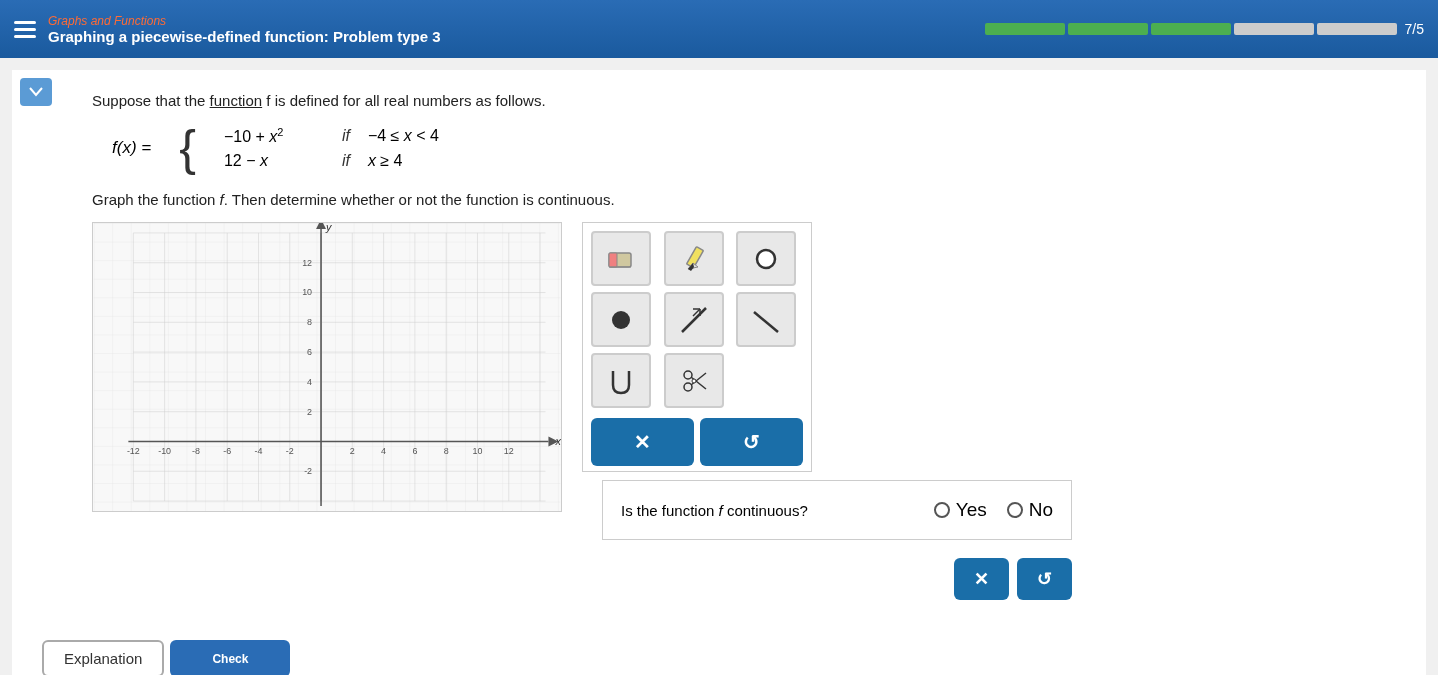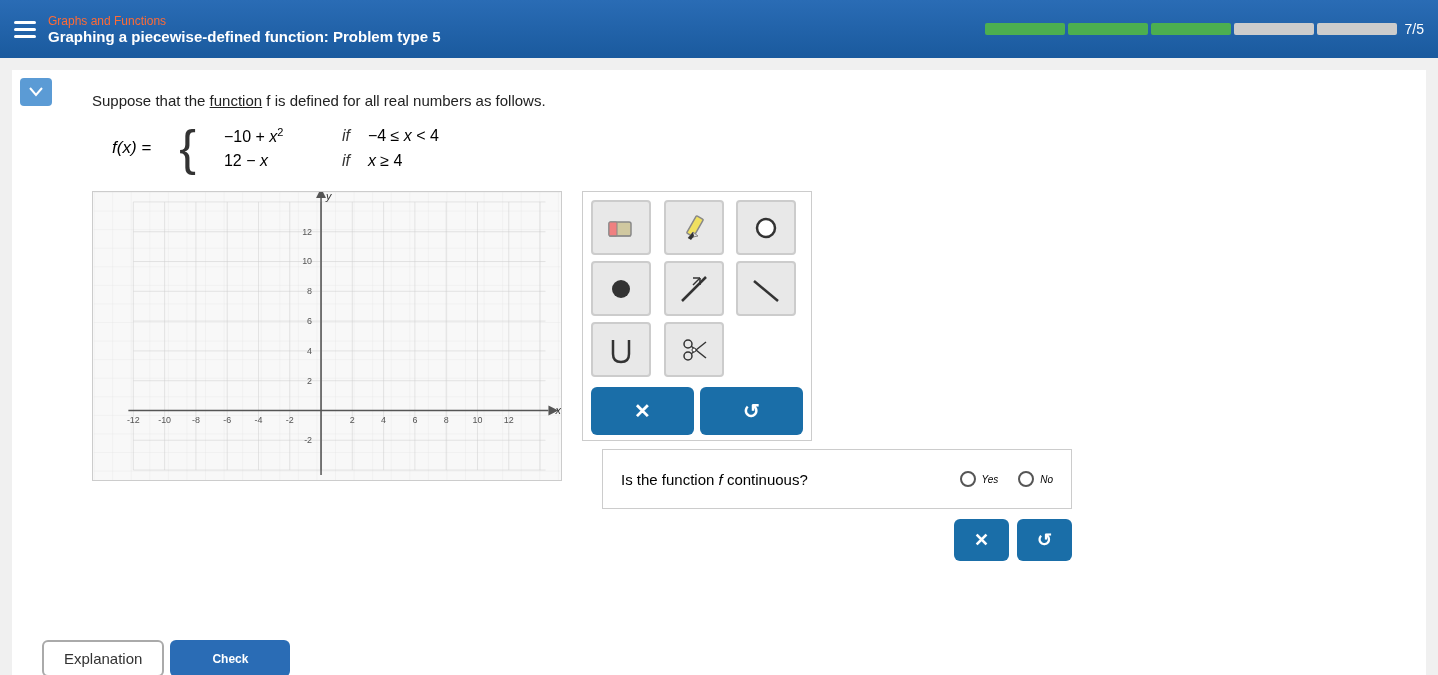--- a/index.html
+++ b/index.html
@@ -41,20 +41,21 @@
       border-radius: 2px;
     }
     .header-title-area {
       display: flex;
       flex-direction: column;
     }
     .breadcrumb-link {
       color: #ff6b35;
       font-size: 12px;
       text-decoration: none;
+      font-style: italic;
     }
     .page-title {
       color: white;
       font-size: 15px;
       font-weight: bold;
     }
     .progress-area {
       display: flex;
       align-items: center;
       gap: 8px;
@@ -244,22 +245,21 @@
     }
     .continuous-question {
       flex: 1;
       font-size: 15px;
     }
     .radio-option {
       display: flex;
       align-items: center;
       gap: 6px;
       cursor: pointer;
-      font-size: 10px;
-      font-style: italic;
+      font-size: 19px;
     }
     .radio-circle {
       width: 16px;
       height: 16px;
       border-radius: 50%;
       border: 2px solid #555;
       background: white;
     }
 
     
@@ -338,21 +338,21 @@
 
 <div class="header">
   <div class="header-left">
     <div class="hamburger">
       <span></span>
         <span></span>
         <span></span>
     </div>
     <div class="header-title-area">
       <a class="breadcrumb-link">Graphs and Functions</a>
-      <span class="page-title">Graphing a piecewise-defined function: Problem type 5</span>
+      <span class="page-title">Graphing a piecewise-defined function: Problem type 3</span>
     </div>
   </div>
   <div class="progress-area">
     <div class="progress-bar-container">
       <div class="progress-segment" style="width:80px;background:#4caf50;"></div>
       <div class="progress-segment" style="width:80px;background:#4caf50;"></div>
       <div class="progress-segment" style="width:80px;background:#4caf50;"></div>
       <div class="progress-segment" style="width:80px;background:#ccc;"></div>
       <div class="progress-segment" style="width:80px;background:#ccc;"></div>
     </div>
@@ -382,20 +382,23 @@
         <span class="case-condition">−4 ≤ <i>x</i> &lt; 4</span>
       </div>
       <div class="case-row">
         <span class="case-expr">12 − <i>x</i></span>
         <span class="case-if">if</span>
         <span class="case-condition"><i>x</i> ≥ 4</span>
       </div>
     </div>
   </div>
 
+  <div class="graph-instruction">
+    Graph the function <i>f</i>. Then determine whether or not the function is continuous.
+  </div>
 
   <div class="lower-area">
 
     <div class="graph-container">
       <svg class="graph-svg" viewBox="0 0 470 290">
 
         <defs>
           <pattern id="smallGrid" width="18.7" height="18.7" patternUnits="userSpaceOnUse">
             <path d="M 18.7 0 L 0 0 0 18.7" fill="none" stroke="#ddd" stroke-width="0.5"></path>
           </pattern>
@@ -516,21 +519,21 @@
             <line x1="13" y1="12" x2="28" y2="24" stroke="#333" stroke-width="1.5"></line>
             <circle cx="16" cy="16" r="2" fill="white" stroke="#333" stroke-width="1"></circle>
           </svg>
         </div>
         <div style="grid-column: 1 / -1; display: flex; gap: 6px; margin-top: 4px;">
           <button class="tools-action-btn btn-clear" style="flex:1; height:48px;">✕</button>
           <button class="tools-action-btn btn-undo" style="flex:1; height:48px;">↺</button>
         </div>
       </div>
 
-      <div style="display:flex; flex-direction:column; ">
+      <div style="display:flex; flex-direction:column; gap:8px;">
         <div class="continuous-box">
           <span class="continuous-question">
             Is the function <i>f</i> continuous?
           </span>
           <div class="radio-option">
             <div class="radio-circle"></div>
             <span>Yes</span>
           </div>
           <div class="radio-option">
             <div class="radio-circle"></div>

